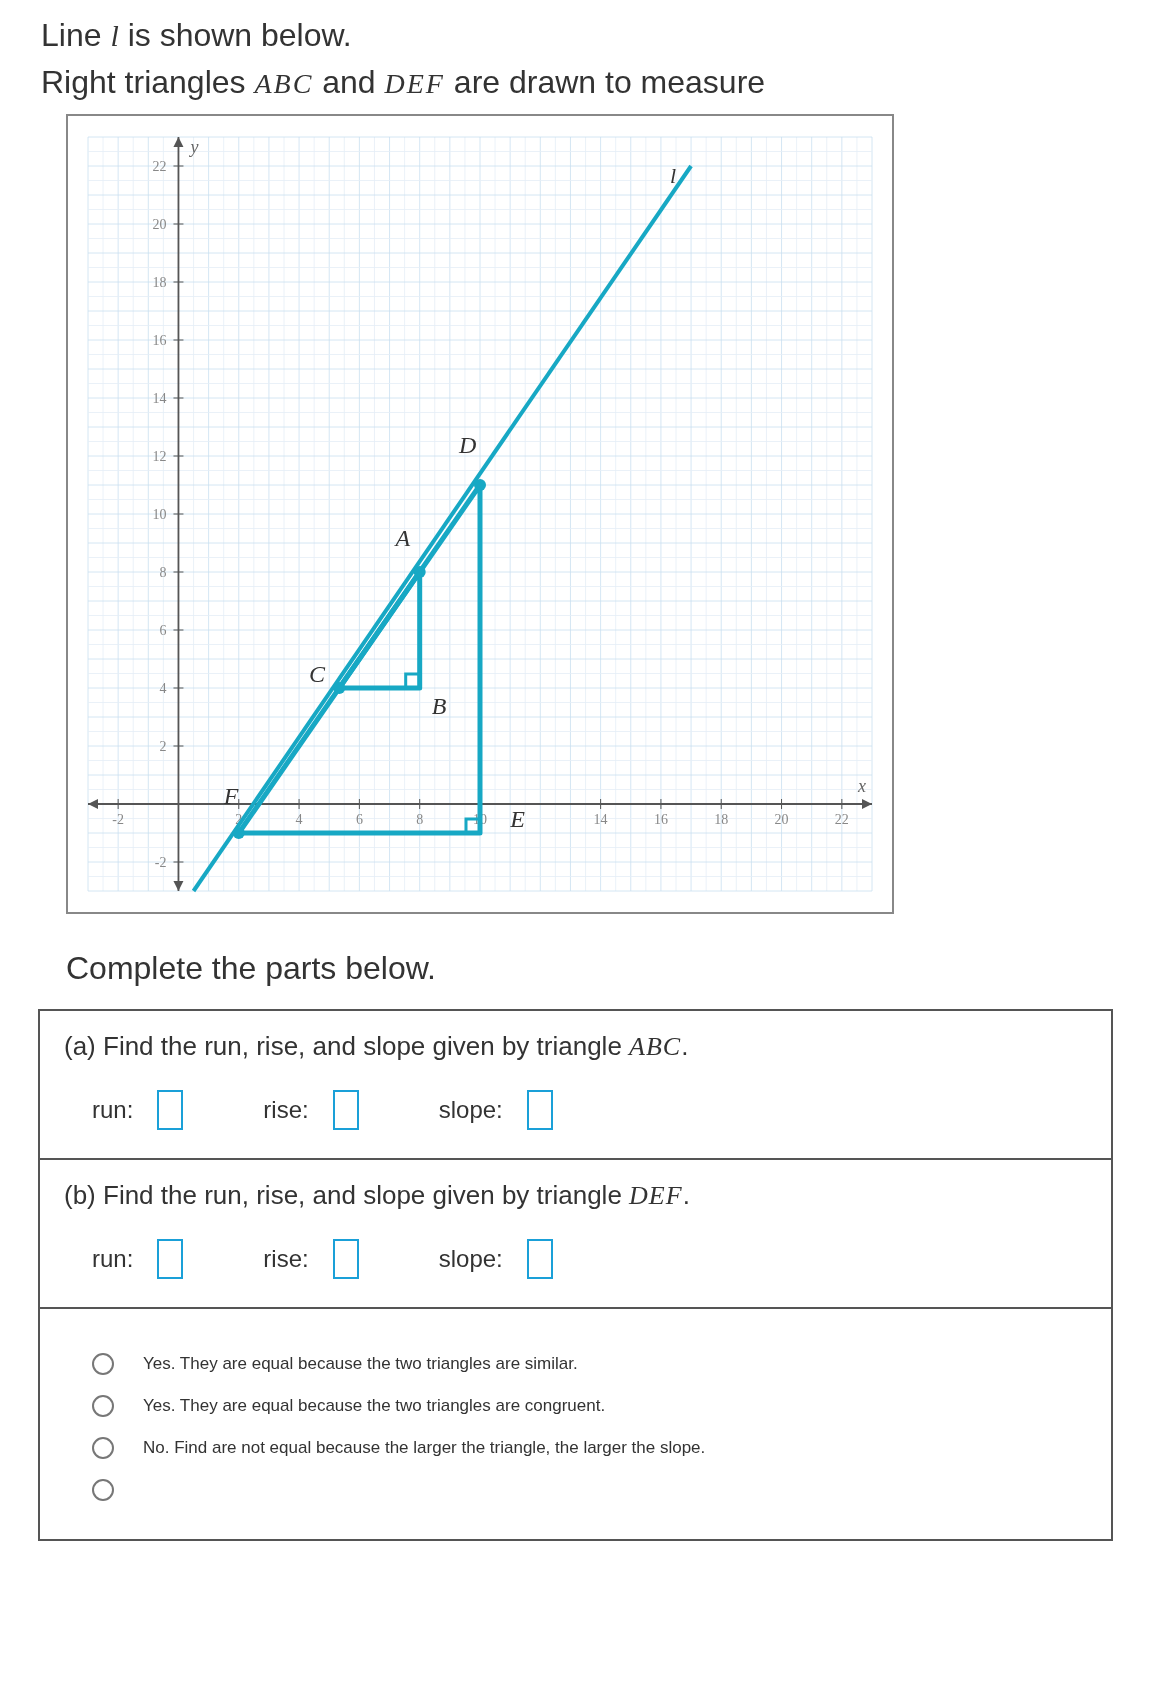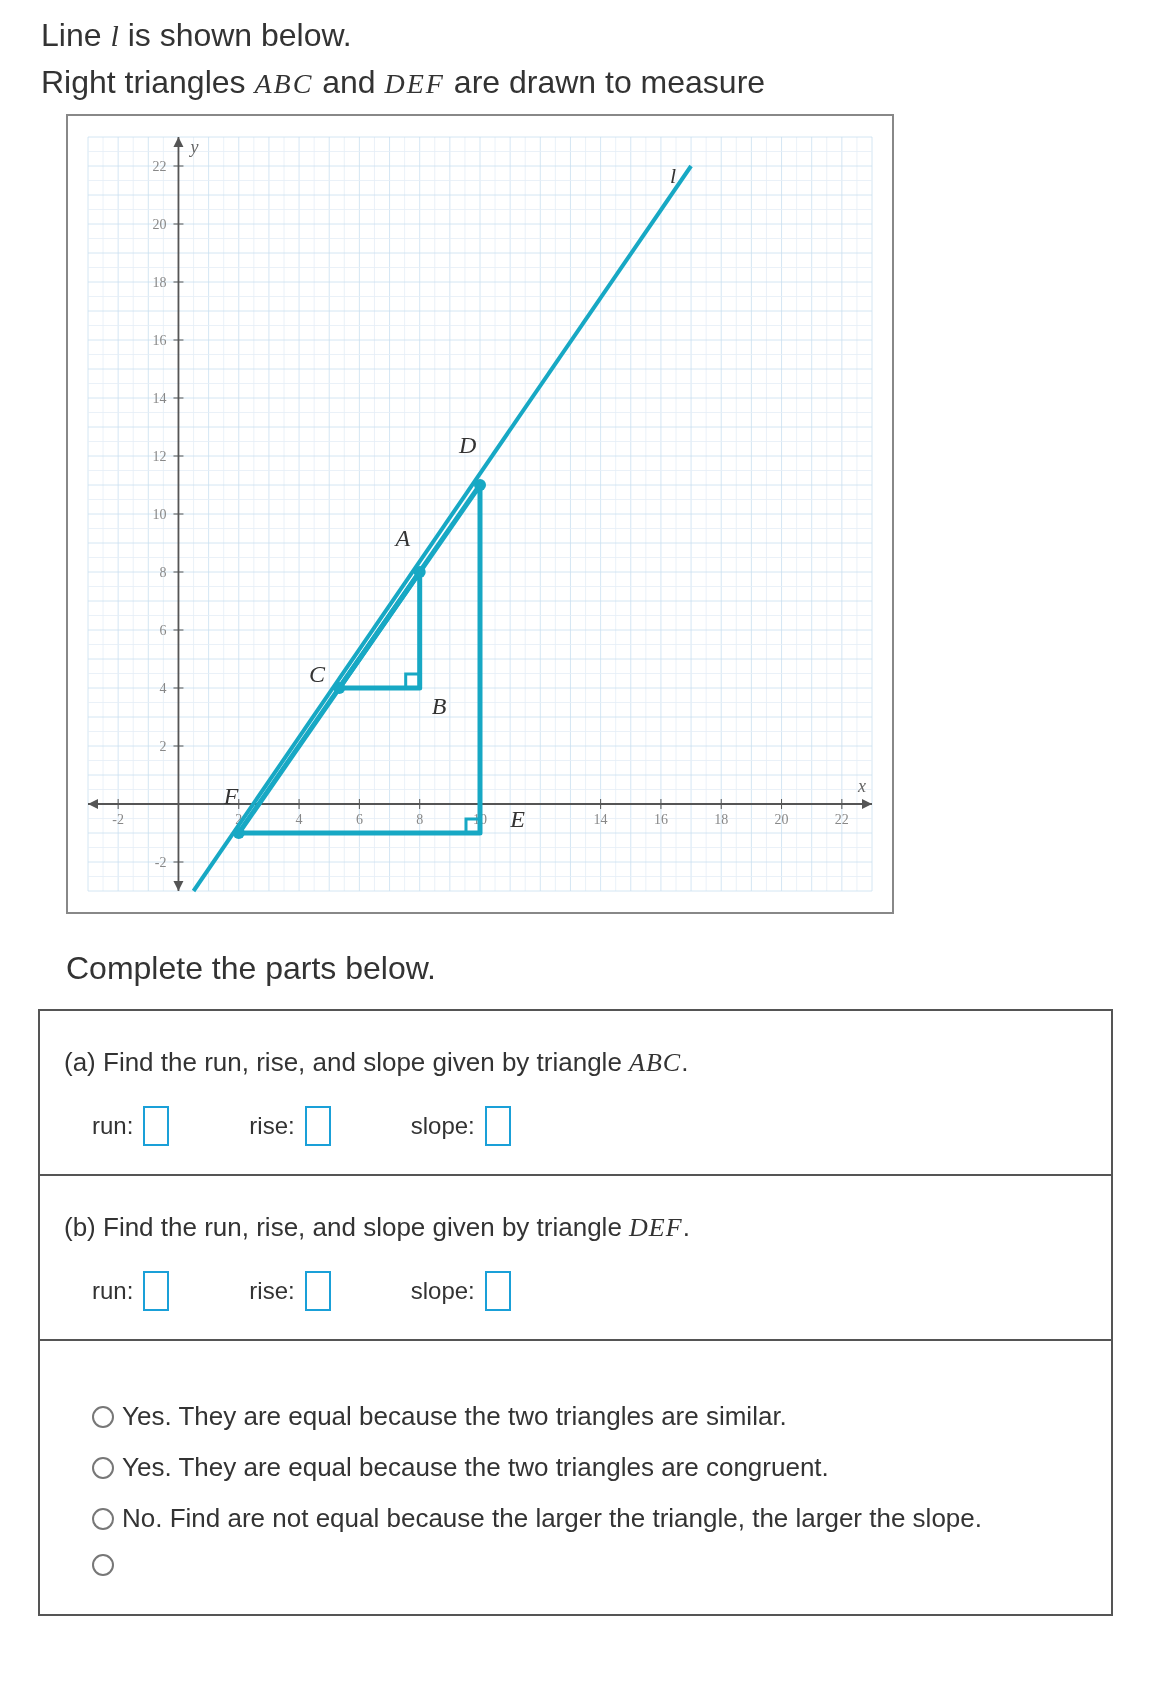--- a/index.html
+++ b/index.html
@@ -12,29 +12,29 @@
     width: 1151px;
   }
   .intro { font-size: 32px; line-height: 1.35; margin-bottom: 4px; margin-left: 27px; }
   .intro .ital-serif { font-family: "Times New Roman", Times, serif; font-style: italic; font-size: 30px; }
   .intro .ital-serif-sm { font-family: "Times New Roman", Times, serif; font-style: italic; font-size: 28px; letter-spacing: 2px; }
   .chart-wrap { margin: 10px 0 12px 52px; }
   .chart-border { border: 2px solid #888; width: 828px; height: 800px; display: flex; justify-content: center; align-items: center; }
   svg { display:block; }
   .prompt2 { font-size: 32px; margin: 36px 0 22px 52px; }
   .qbox { border: 2px solid #555; margin: 0 24px; }
-  .section { border-bottom: 2px solid #555; padding: 36px 24px 28px 24px; }
+  .section { border-bottom: 2px solid #555; padding: 20px 24px 28px 24px; }
   .section:last-child { border-bottom: none; }
   .q-text { font-size: 26px; }
   .q-text .ital { font-family:"Times New Roman",serif; font-style: italic; letter-spacing: 1px; }
   .inputs-row { display: flex; gap: 80px; margin-top: 28px; padding-left: 28px; font-size: 24px; align-items: center; }
-  .inputs-row .grp { display: flex; align-items: center; gap: 10px; }
+  .inputs-row .grp { display: flex; align-items: center; gap: 24px; }
   .ans-box { display:inline-block; width: 26px; height: 40px; border: 2px solid #1aa0d8; background: #fff; }
   .options { margin-top: 14px; }
-  .opt { display:flex; align-items:center; gap:8px; padding: 10px 0 10px 28px; font-size: 26px; }
+  .opt { display:flex; align-items:center; gap:29px; padding: 10px 0 10px 28px; font-size: 17px; }
   .radio { width: 22px; height: 22px; border: 2px solid #777; border-radius: 50%; flex-shrink:0; cursor:pointer; }
 </style>
 </head>
 <body>
 
 <div class="intro">
   <span>Line </span><span class="ital-serif">l</span><span> is shown below.</span>
 </div>
 <div class="intro">
   <span>Right triangles </span><span class="ital-serif-sm">ABC</span><span> and </span><span class="ital-serif-sm">DEF</span><span> are drawn to measure</span>

